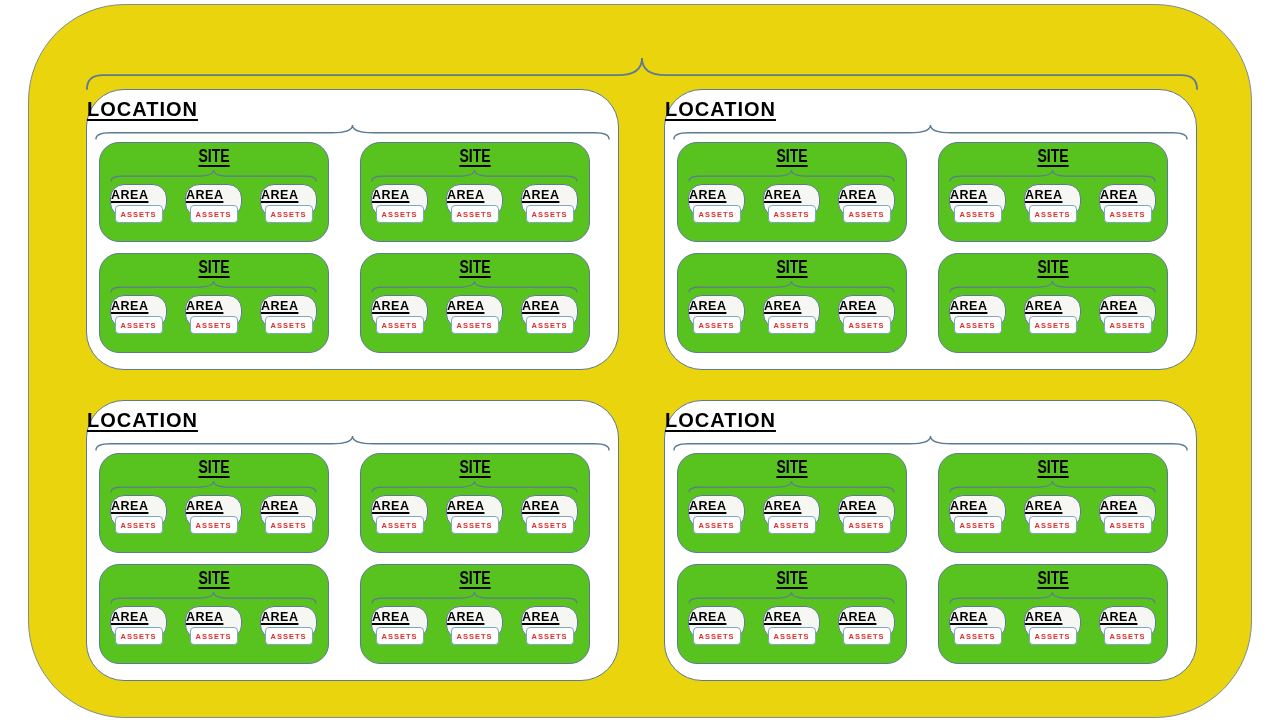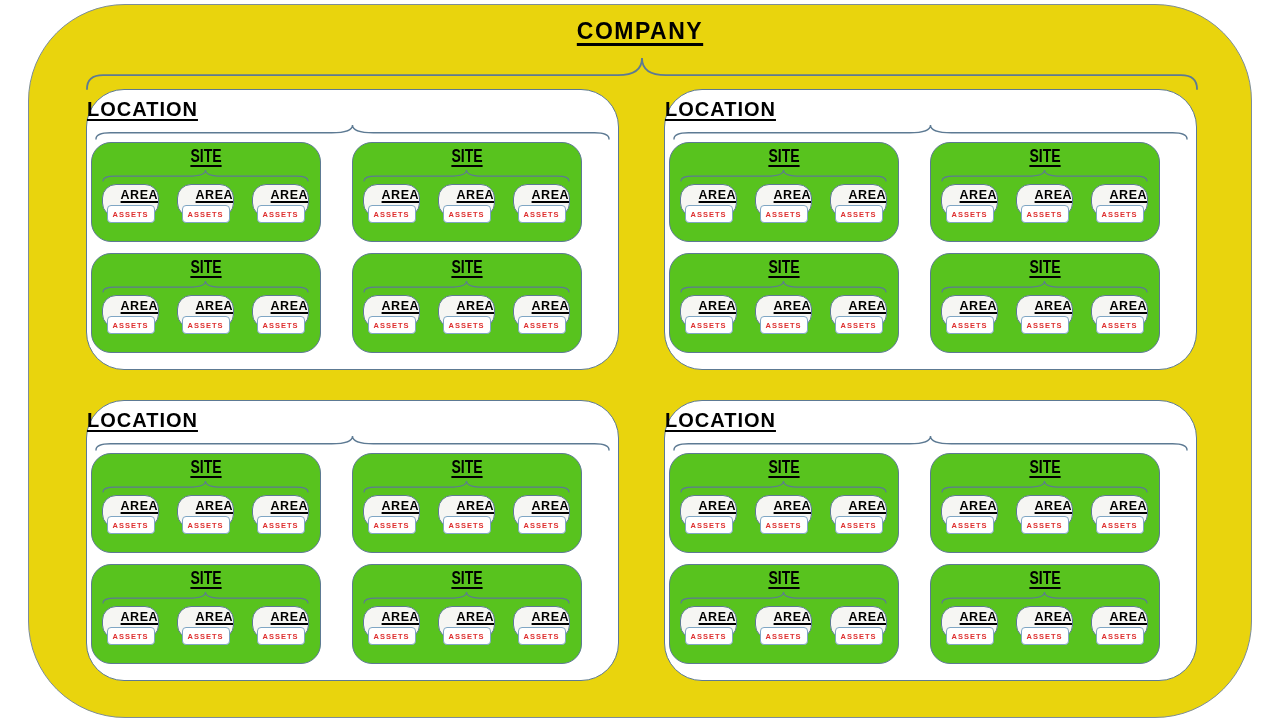--- a/index.html
+++ b/index.html
@@ -64,21 +64,21 @@
     color: var(--ink);
     text-decoration: underline;
     text-underline-offset: 3px;
     text-decoration-thickness: 2px;
   }
   .brace-location { left: 8px; top: 34px; width: 515px; height: 16px; }
   .brace-location path { stroke-width: 1.4; }
 
   
   .sites {
-    position: absolute; left: 4px; top: 52px;
+    position: absolute; left: 12px; top: 52px;
     display: grid;
     grid-template-columns: 230px 230px;
     grid-template-rows: 100px 100px;
     column-gap: 31px; row-gap: 11px;
   }
   .site {
     position: relative;
     background: var(--green);
     border: 1.5px solid var(--line);
     border-radius: 20px;
@@ -100,21 +100,21 @@
   
   .areas {
     position: absolute; left: 0; top: 41px; width: 227px;
     display: flex; justify-content: center; gap: 18px;
   }
   .area {
     width: 57px; height: 33px;
     background: var(--area-fill);
     border: 1.5px solid var(--line);
     border-radius: 14px;
-    text-align: right;
+    text-align: left;
   }
   .area-title {
     display: inline-block;
     margin-top: 2px;
     font-size: 12.5px; font-weight: bold; letter-spacing: 0.5px;
     color: var(--ink);
     text-decoration: underline;
     text-underline-offset: 2px;
     text-decoration-thickness: 1.5px;
   }
@@ -130,21 +130,20 @@
     font-size: 7.5px; font-weight: bold; letter-spacing: 1px;
     color: var(--red);
     white-space: nowrap;
   }
 </style>
 </head>
 <body style="background: rgb(255, 255, 255);">
 
 <div class="canvas">
   <div class="company">
-    <div class="company-title">COMPANY</div>
     <svg class="brace brace-company">
         <path d="M 1 32 Q 1 18.150000000000002 17 18.150000000000002 L 532 18.150000000000002 Q 556 18.150000000000002 556 1 Q 556 18.150000000000002 580 18.150000000000002 L 1095 18.150000000000002 Q 1111 18.150000000000002 1111 32"></path>
       </svg>
     <div class="locations">
   <section class="location">
     <h2 class="location-title">LOCATION</h2>
     <svg class="brace brace-location">
             <path d="M 1 15 Q 1 8.8 15.4 8.8 L 236.7 8.8 Q 257.5 8.8 257.5 1 Q 257.5 8.8 278.3 8.8 L 499.6 8.8 Q 514 8.8 514 15"></path>
           </svg>
     <div class="sites">

